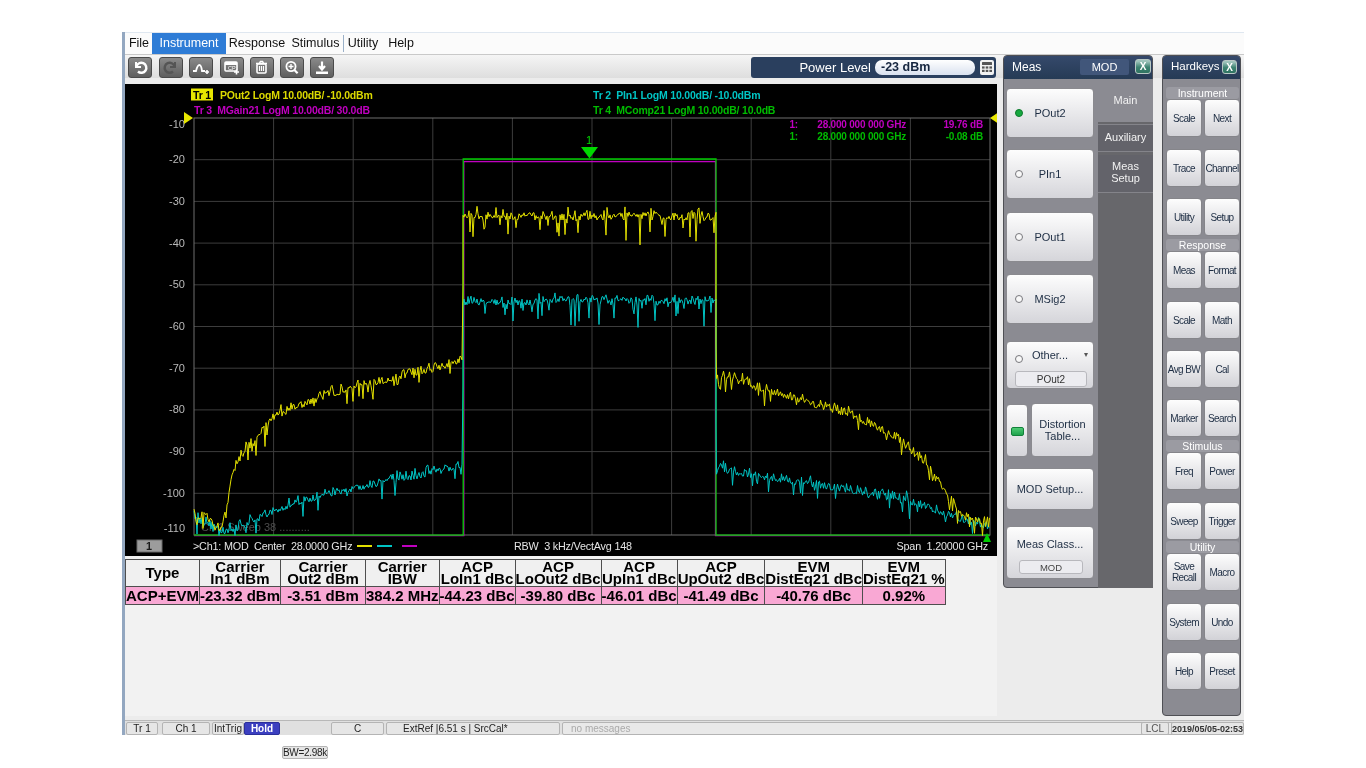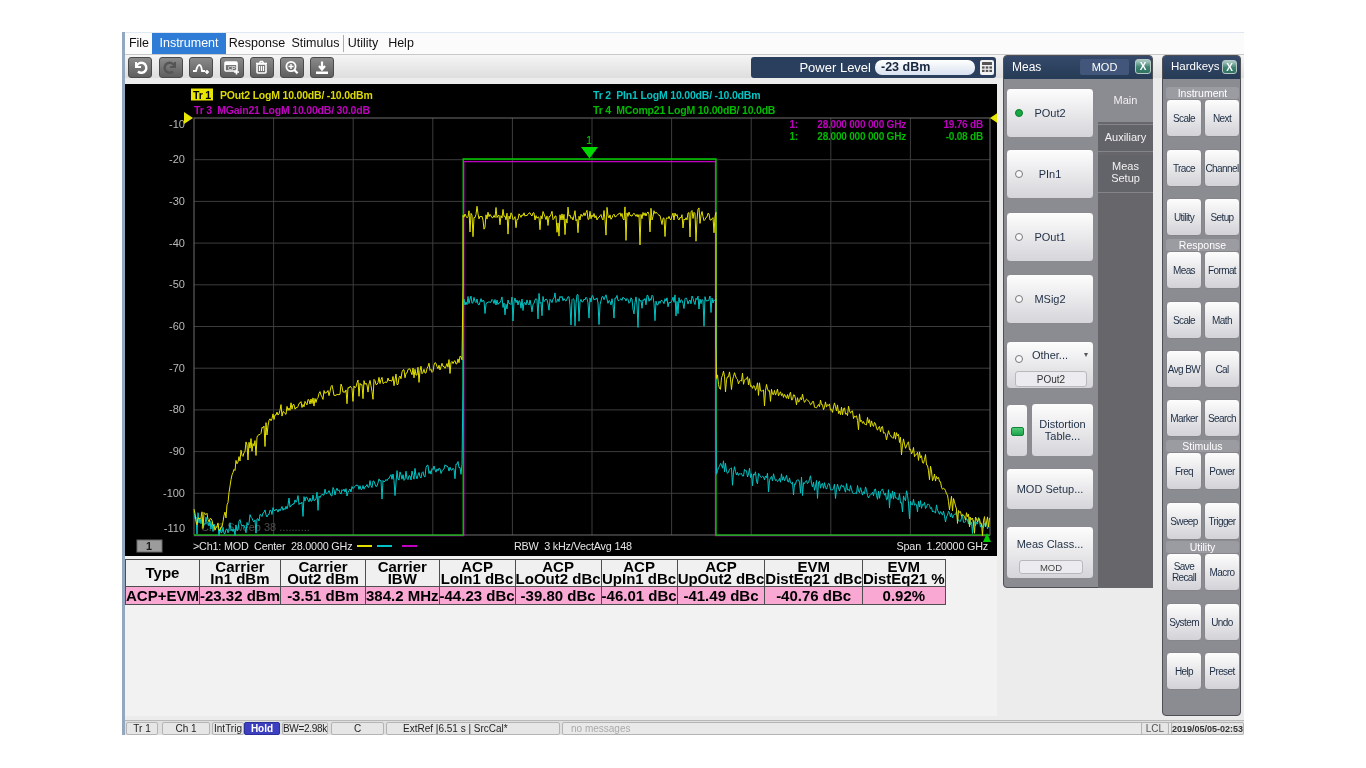--- a/index.html
+++ b/index.html
@@ -377,20 +377,20 @@
       </div>
       <div class="hkey" style="left:41px;top:596px;">
         <div class="ctr" style="position:absolute;left:0;right:0;top:50%;transform:translateY(-50%);text-align:center;">Preset</div>
       </div>
     </div>
   <div id="status">
       <div class="seg" style="left:1px;width:32px;">Tr 1</div>
       <div class="seg" style="left:37px;width:48px;">Ch 1</div>
       <div class="seg" style="left:87px;width:32px;">IntTrig</div>
       <div class="seg" style="left:119px;width:36px;background:#3b3fc0;color:#fff;border-color:#2b2f9a;font-weight:bold;">Hold</div>
-      <div class="seg" style="left:157px;width:46px;letter-spacing:-0.3px;">BW=2.98k</div>
+      <div class="seg" style="left:157px;width:46px;letter-spacing:-0.3px;margin-top:24px;">BW=2.98k</div>
       <div class="seg" style="left:206px;width:53px;">C</div>
       <div class="seg" style="left:261px;width:174px;text-align:left;padding-left:16px;">ExtRef |6.51 s | SrcCal*</div>
       <div class="seg" style="left:437px;width:677px;text-align:left;padding-left:8px;color:#aaa;background:#e9e9e9;">no messages</div>
       <div class="seg" style="left:1016px;width:28px;color:#555;">LCL</div>
       <div class="seg" style="left:1046px;width:73px;font-weight:bold;color:#333;font-size:9px;white-space:nowrap;">2019/05/05-02:53</div>
     </div>
 </div>
 
 </body></html>

